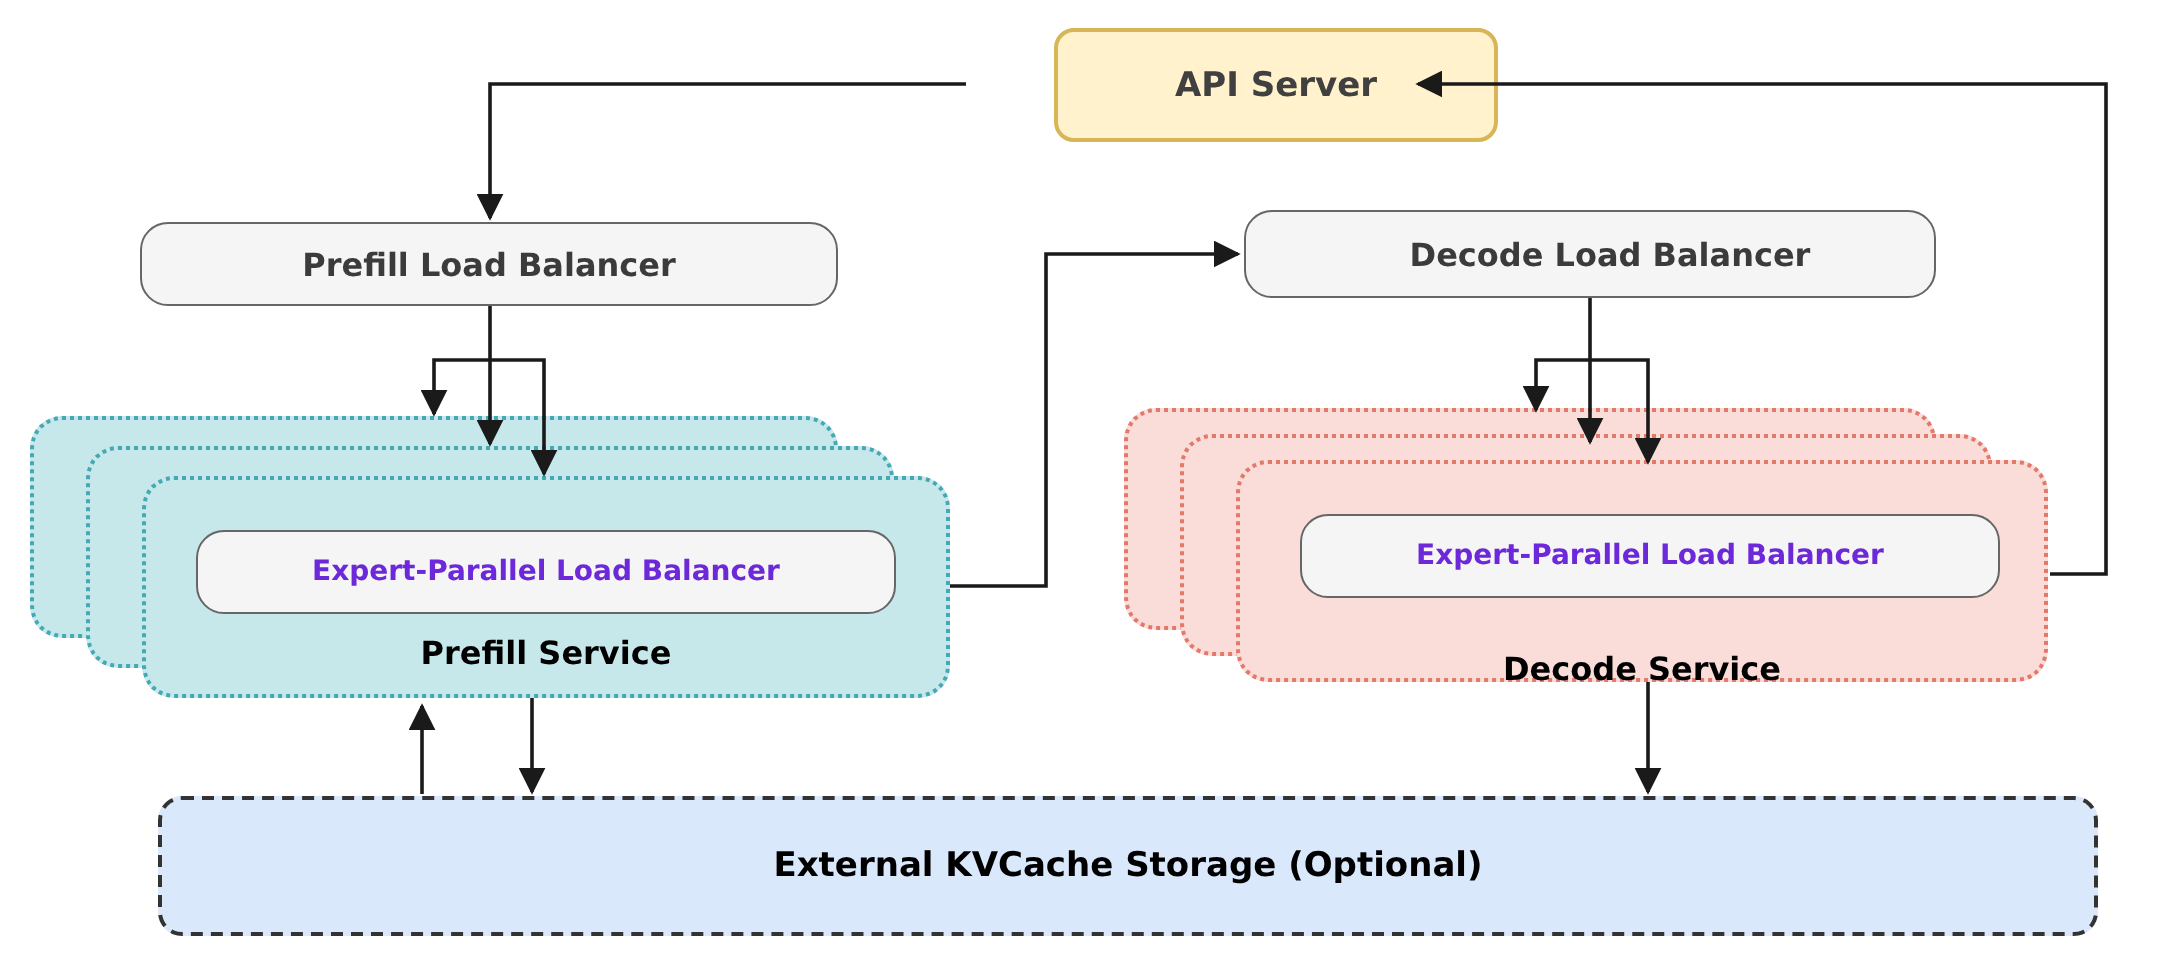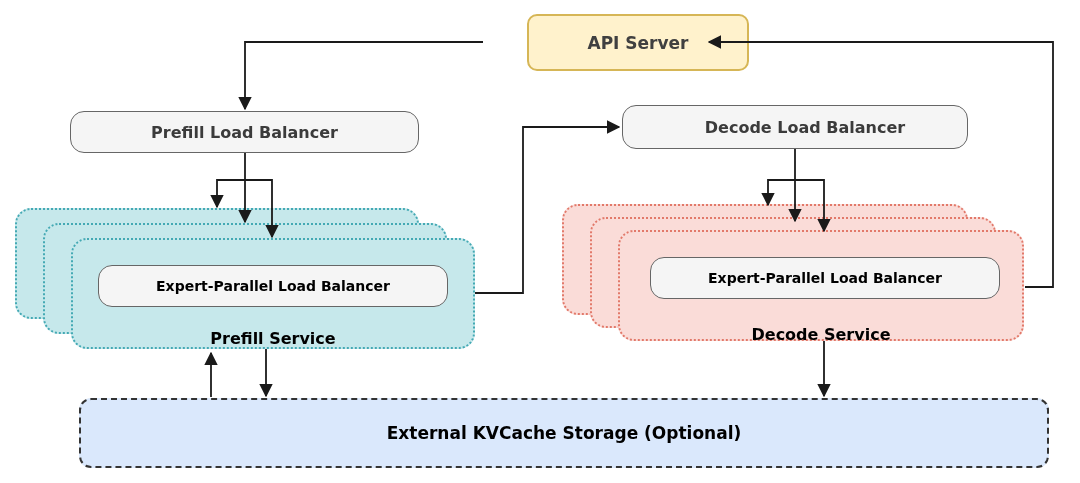--- a/index.html
+++ b/index.html
@@ -19,27 +19,27 @@
   .decode-lb{left:622px;top:105px;width:346px;height:44px;padding-left:20px;}
 
   
   .layer{position:absolute;width:404px;height:111px;border-radius:16px;border:2px dotted;}
   .layer.teal{background:#C6E8EB;border-color:#44A9B4;}
   .layer.pink{background:#FADCD8;border-color:#E2796A;}
   .p-back{left:15px;top:208px;}  .p-mid{left:43px;top:223px;}  .p-front{left:71px;top:238px;}
   .d-back{left:562px;top:204px;width:406px;} .d-mid{left:590px;top:217px;width:406px;} .d-front{left:618px;top:230px;width:406px;}
 
   
-  .eplb{background:#F5F5F5;border:1.5px solid #666;color:#000000;font-size:14px;}
+  .eplb{background:#F5F5F5;border:1.5px solid #666;color:#6d28d9;font-size:14px;}
   .p-eplb{left:98px;top:265px;width:350px;height:42px;}
   .d-eplb{left:650px;top:257px;width:350px;height:42px;}
 
   
   .svc-label{position:absolute;text-align:center;font-size:16px;color:#000;}
-  .p-svc{left:71px;top:317px;width:404px;margin-top:12px;}
+  .p-svc{left:71px;top:317px;width:404px;}
   .d-svc{left:618px;top:325px;width:406px;}
 
   
   .kv{left:55px;top:398px;width:970px;height:70px;background:#DAE8FC;border:2px dashed #333;border-radius:12px;font-size:17px;color:#000;margin-left:24px;}
 
   
   .arrows{position:absolute;left:0;top:0;width:1080px;height:483px;pointer-events:none;z-index:10;}
 </style>
 </head>
 <body>

